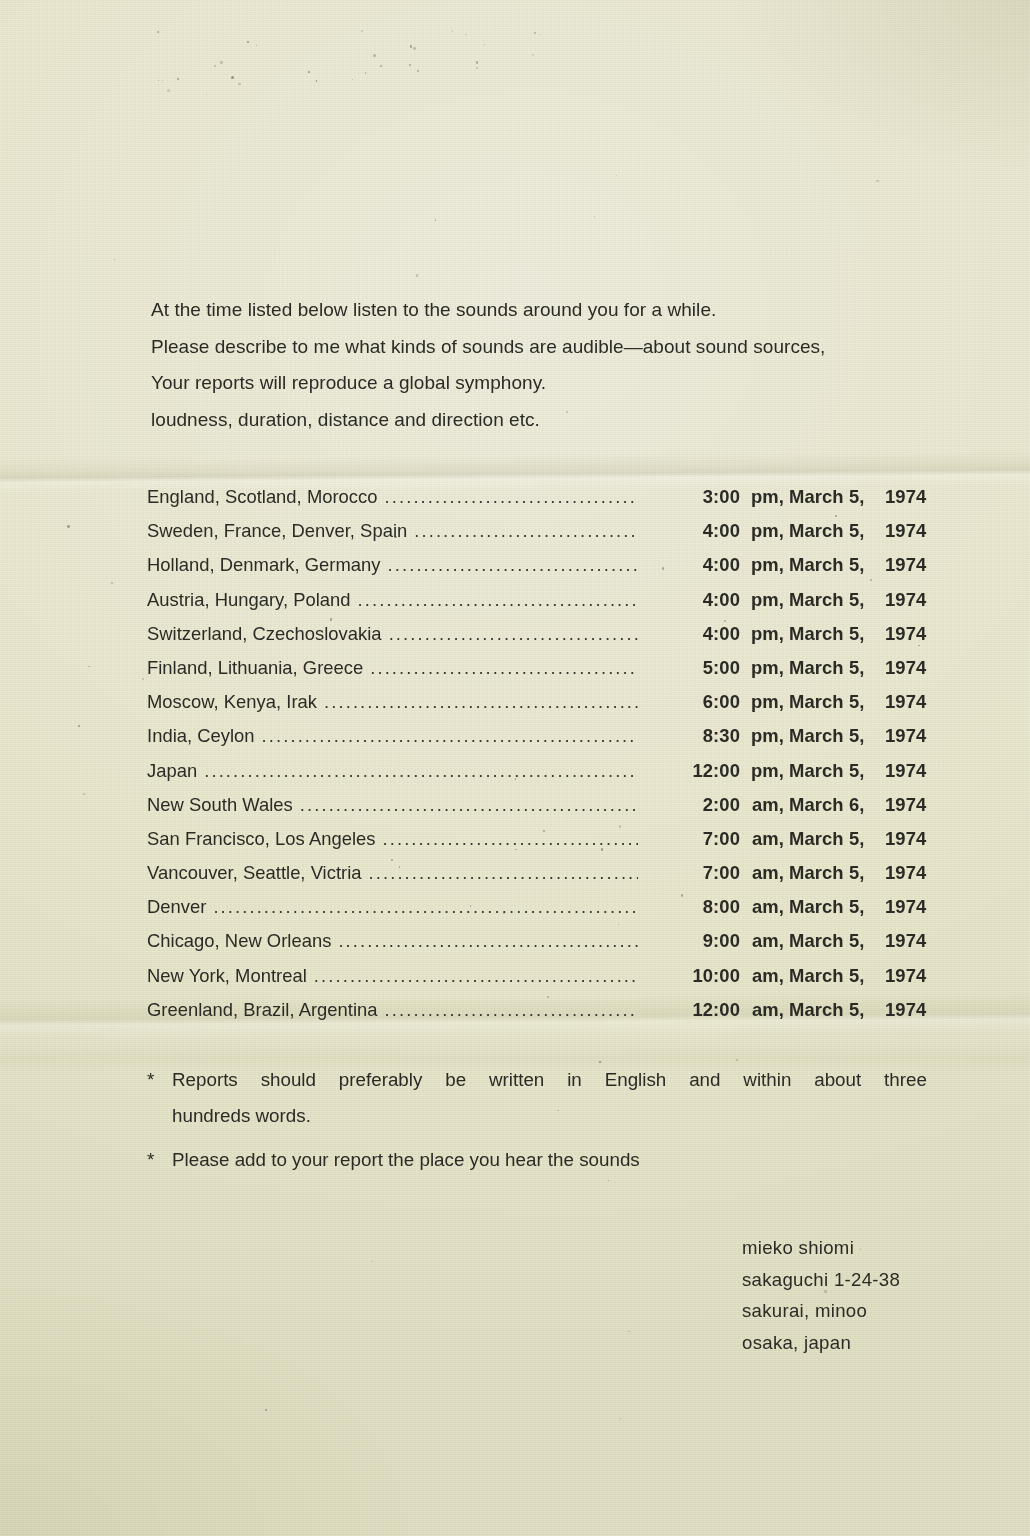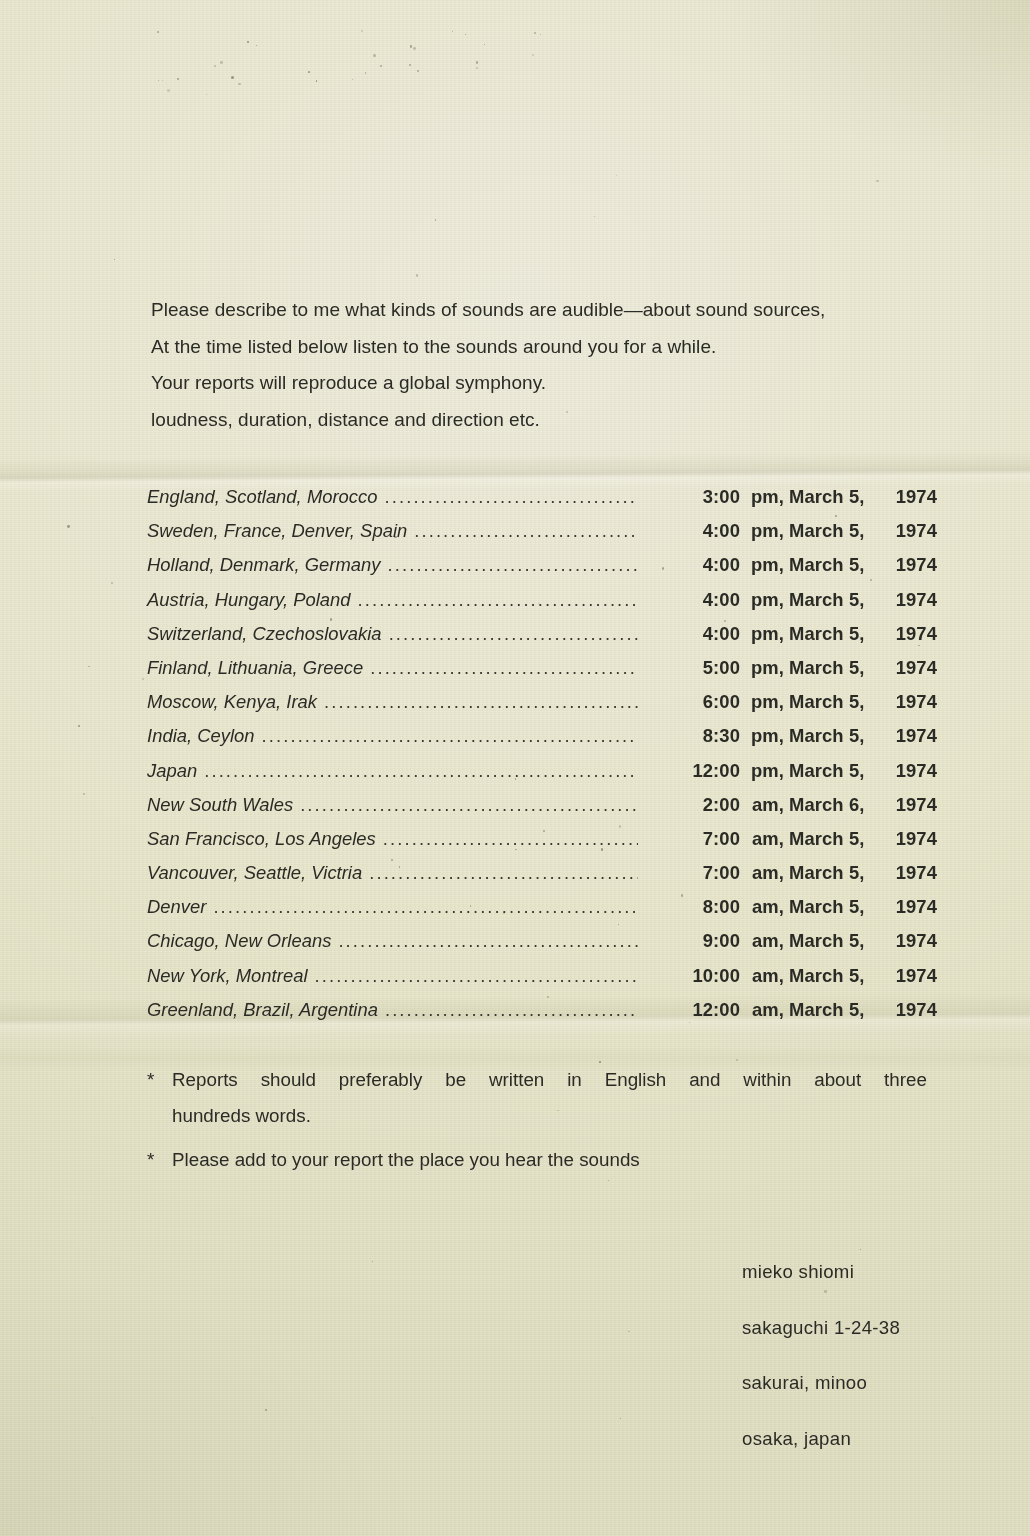--- a/index.html
+++ b/index.html
@@ -141,21 +141,20 @@
   .sched-row {
     display: flex;
     align-items: baseline;
     height: 34.2px;
     font-size: 18.4px;
   }
   .place {
     white-space: nowrap;
     letter-spacing: .02px;
     padding-right: 7px;
-    font-style: italic;
   }
   .leader {
     flex: 1 1 auto;
     overflow: hidden;
     height: 1em;
     position: relative;
     margin-right: 6px;
   }
   .leader::before {
     content: "........................................................................................................";
@@ -168,21 +167,21 @@
   .when {
     flex: 0 0 auto;
     font-weight: bold;
     letter-spacing: .1px;
     display: flex;
     white-space: nowrap;
   }
   .w-time   { width: 96px;  text-align: right; }
   .w-ampm   { width: 38px;  text-align: right; padding-left: 6px; }
   .w-date   { width: 96px;  text-align: left;  padding-left: 5px; }
-  .w-year   { width: 52px;  text-align: right; }
+  .w-year   { width: 52px;  }
 
   
   .notes {
     position: absolute;
     top: 1062px;
     left: 147px;
     width: 790px;
     font-size: 18.8px;
   }
   .note {
@@ -207,21 +206,21 @@
 
   
   .signature {
     position: absolute;
     top: 1232px;
     left: 742px;
     font-size: 18.6px;
     line-height: 31.5px;
     letter-spacing: .3px;
   }
-  .signature div { white-space: nowrap; margin-top: 24px; }
+  .signature div { white-space: nowrap; }
 </style>
 </head>
 <body>
 
 <div class="paper"></div>
 <div class="crease crease-a"></div>
 <div class="crease crease-b"></div>
 <div class="crease crease-c"></div>
 <div class="shadow-tr"></div>
 <div class="shadow-bl"></div>
@@ -303,22 +302,22 @@
     <i style="left: 542.917px; top: 830.151px; width: 2.15px; height: 2.15px; opacity: 0.56;"></i>
     <i style="left: 680.934px; top: 894.189px; width: 2.36px; height: 2.36px; opacity: 0.49;"></i>
     <i style="left: 515.467px; top: 848.646px; width: 1.39px; height: 1.39px; opacity: 0.52;"></i>
     <i style="left: 503.338px; top: 912.197px; width: 2.08px; height: 2.08px; opacity: 0.35;"></i>
   </div>
 
 <div class="sheet">
 
 
   <div class="intro">
+    <p>At the time listed below listen to the sounds around you for a while.</p>
     <p>Please describe to me what kinds of sounds are audible—about sound sources,</p>
-    <p>At the time listed below listen to the sounds around you for a while.</p>
     <p>Your reports will reproduce a global symphony.</p>
     <p>loudness,  duration, distance and direction etc.</p>
   </div>
 
   <div class="schedule" id="schedule">
       <div class="sched-row">
         <span class="place">England, Scotland, Morocco</span>
         <span class="leader"></span>
         <span class="when">
           <span class="w-time">3:00</span>

